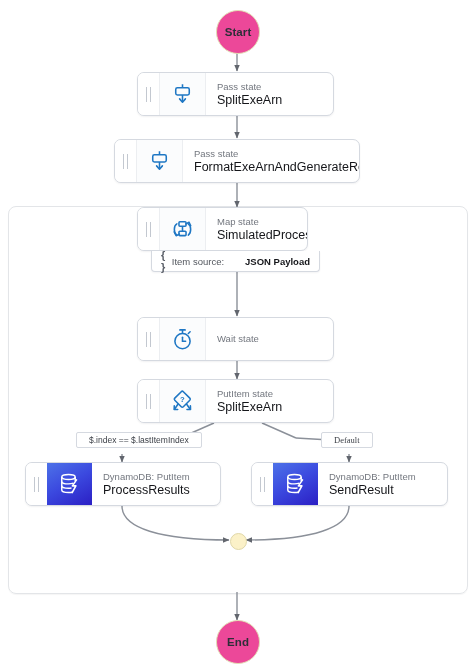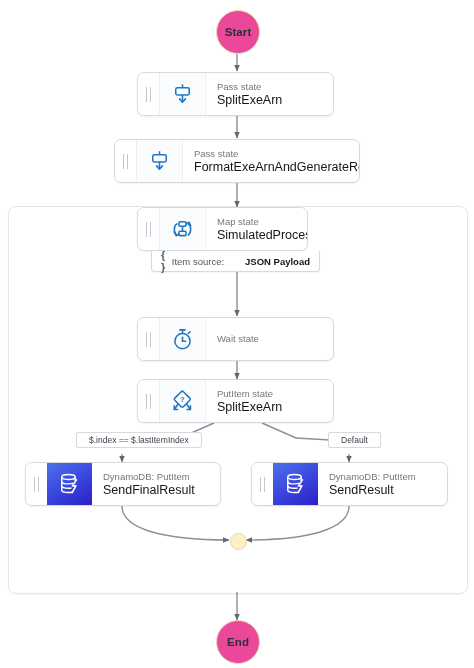--- a/index.html
+++ b/index.html
@@ -322,39 +322,39 @@
       </svg>
     </div>
     <div class="card-text">
       <span class="card-kind">PutItem state</span>
       <span class="card-name">SplitExeArn</span>
     </div>
   </div>
 
   <div class="edge-label" style="left:76px; top:432px;">$.index == $.lastItemIndex</div>
 
-  <div class="edge-label" style="left:328px; top:432px;">Default</div>
+  <div class="edge-label" style="left:321px; top:432px;font-family:Liberation Serif, serif;">Default</div>
 
   <div class="state-card" style="left:25px; top:462px; width:196px;">
     <div class="grip">
         <i></i>
       </div>
     <div class="icon-cell ddb">
       <svg width="26" height="26" viewBox="0 0 24 24" fill="none" stroke="#ffffff" stroke-width="1.35">
         <ellipse cx="10.6" cy="5.6" rx="6.2" ry="2.3"></ellipse>
         <path d="M4.4,5.6 L4.4,17.6 C4.4,18.9 7.2,19.9 10.6,19.9 C12.1,19.9 13.5,19.7 14.6,19.4"></path>
         <path d="M16.8,5.6 L16.8,9.2"></path>
         <path d="M4.4,9.6 C4.4,10.9 7.2,11.9 10.6,11.9 C12.4,11.9 14.0,11.6 15.1,11.2"></path>
         <path d="M4.4,13.6 C4.4,14.9 7.2,15.9 10.6,15.9 C11.6,15.9 12.6,15.8 13.4,15.7"></path>
         <path d="M18.0,8.2 L14.2,13.7 L17.4,13.7 L14.0,19.9" stroke-linecap="round" stroke-linejoin="round" stroke-width="1.5"></path>
       </svg>
     </div>
     <div class="card-text">
       <span class="card-kind">DynamoDB: PutItem</span>
-      <span class="card-name">SendFinalResult</span>
+      <span class="card-name">ProcessResults</span>
     </div>
   </div>
 
   <div class="state-card" style="left:251px; top:462px; width:197px;">
     <div class="grip">
         <i></i>
       </div>
     <div class="icon-cell ddb">
       <svg width="26" height="26" viewBox="0 0 24 24" fill="none" stroke="#ffffff" stroke-width="1.35">
         <ellipse cx="10.6" cy="5.6" rx="6.2" ry="2.3"></ellipse>

